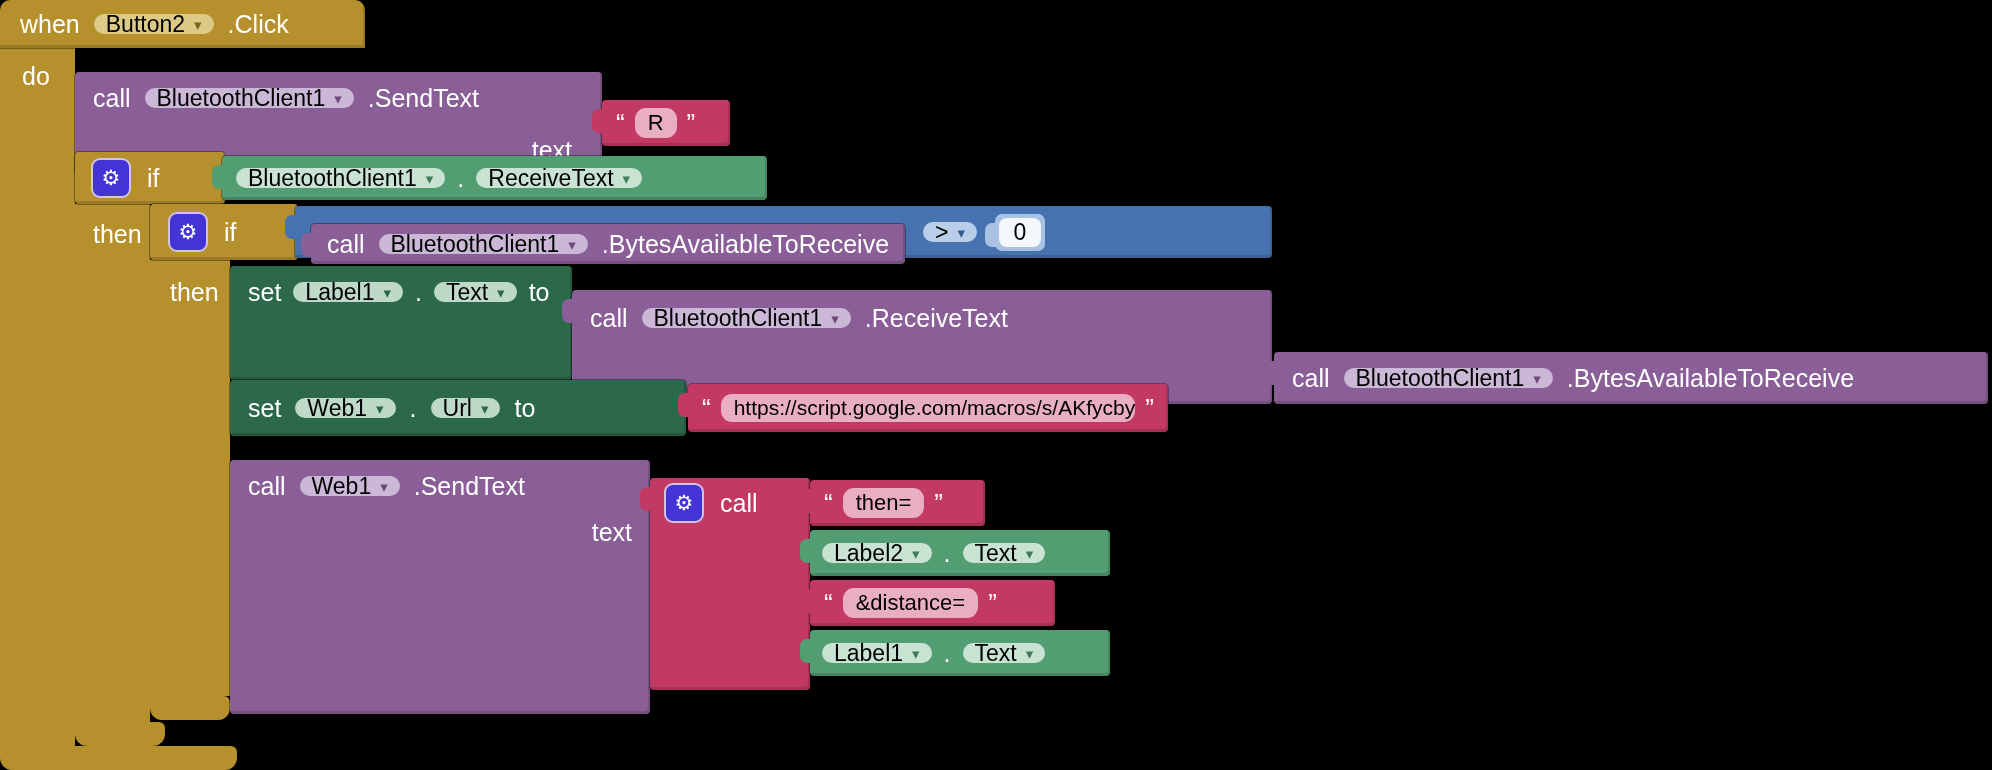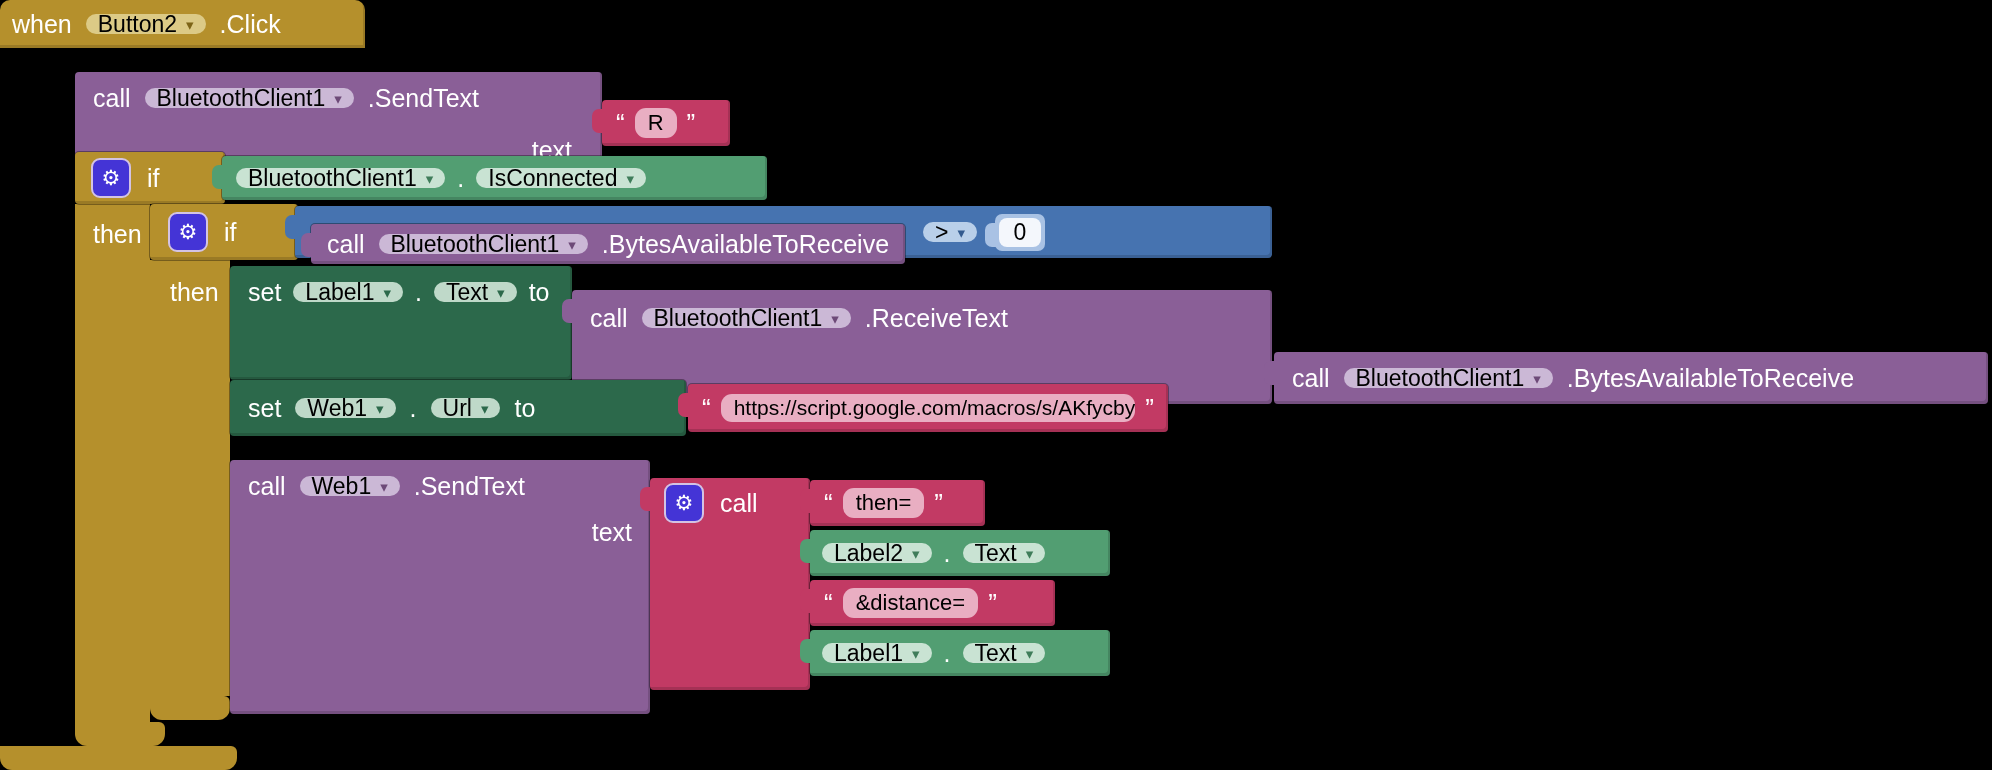--- a/index.html
+++ b/index.html
@@ -37,22 +37,25 @@
   .quote{font-size:26px;color:#fff;}
   .param-label{color:#fff;font-size:25px;}
   .wall{position:absolute;box-sizing:border-box;}
   .bar{position:absolute;box-sizing:border-box;border-radius:0 6px 12px 12px;}
 </style>
 </head>
 <body>
 
 <div class="canvas">
 
+  <div class="wall gold" style="left:0;top:48px;width:75px;height:698px;">
+    <span class="param-label" style="position:absolute;left:22px;top:14px;">do</span>
+  </div>
   <div class="bar gold" style="left:0;top:746px;width:237px;height:24px;"></div>
-  <div class="blk gold" style="left:0;top:0;width:365px;height:48px;border-radius:10px 10px 0 0;padding:0 12px;">
+  <div class="blk gold" style="left:0;top:0;width:365px;height:48px;border-radius:10px 10px 0 0;padding:0 20px;">
     <span>when</span>
     <span class="dd dd-gold">
       <span>Button2</span>
       <span class="tri">▾</span>
     </span>
     <span>.Click</span>
   </div>
 
   <div class="blk purple col" style="left:75px;top:48px;width:527px;height:104px;">
     <div class="row">
@@ -85,21 +88,21 @@
     <span>if</span>
   </div>
 
   <div class="blk green plug" style="left:222px;top:156px;width:545px;height:44px;padding:0 14px;gap:12px;">
     <span class="dd dd-green">
       <span>BluetoothClient1</span>
       <span class="tri">▾</span>
     </span>
     <span>.</span>
     <span class="dd dd-green">
-      <span>IsConnected</span>
+      <span>ReceiveText</span>
       <span class="tri">▾</span>
     </span>
   </div>
 
   <div class="wall gold" style="left:150px;top:260px;width:80px;height:436px;">
     <span class="param-label" style="position:absolute;left:20px;top:18px;">then</span>
   </div>
   <div class="bar gold" style="left:150px;top:696px;width:80px;height:24px;"></div>
   <div class="blk gold" style="left:150px;top:204px;width:148px;height:56px;padding:0 0 0 18px;gap:16px;">
     <span class="gear">

